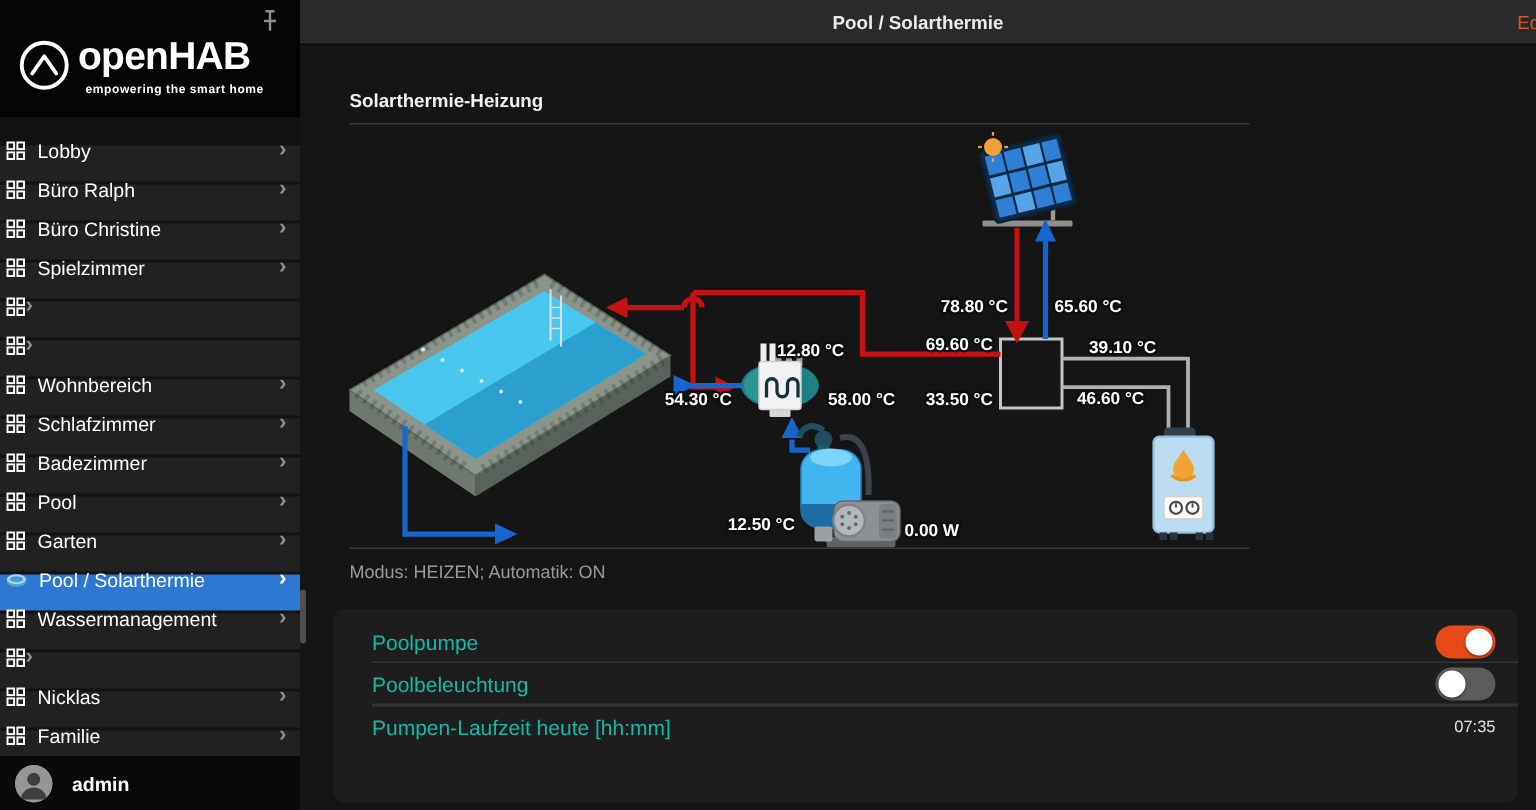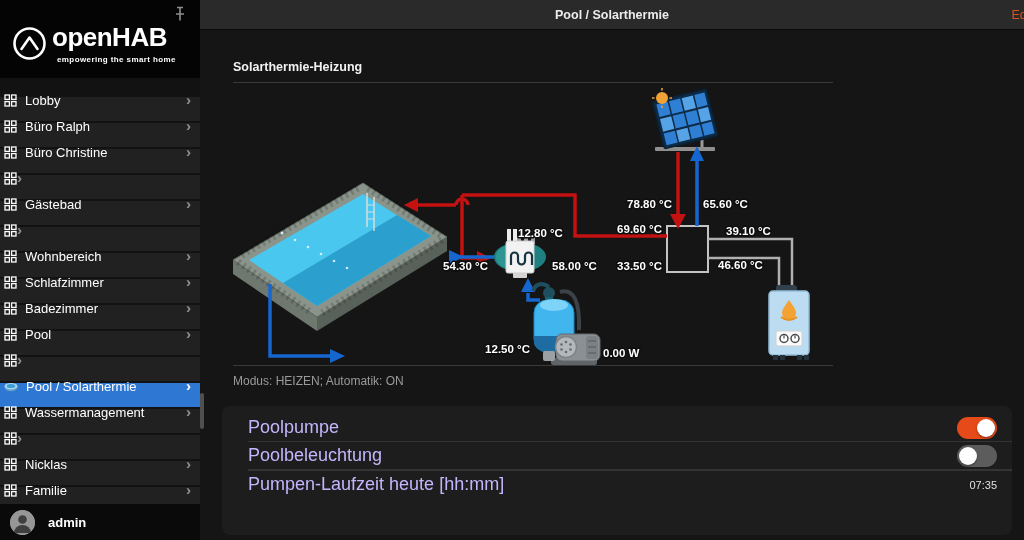--- a/index.html
+++ b/index.html
@@ -40,21 +40,21 @@
   .divider{position:absolute;left:33px;width:600px;height:1px;background:#3a3a3a}
   .d1{top:52px}
   .d2{top:335px}
   .status-line{position:absolute;left:33px;top:344px;font-size:12px;color:#9a9a9a}
   .scroll-thumb{position:absolute;left:0;top:363px;width:4px;height:36px;background:#4f4f4f;border-radius:2px;cursor:grab}
 
   
   .card{position:absolute;left:22px;top:376px;width:790px;height:129px;background:#1d1d1d;border-radius:8px;
         padding:8px 0;overflow:hidden}
   .row{height:27px;display:flex;align-items:center;padding:0 15px 0 26px}
-  .row-label{flex:1;font-size:18px;color:#c4b5fd;white-space:nowrap}
+  .row-label{flex:1;font-size:14px;color:#14b8a6;white-space:nowrap}
   .row-value{font-size:11px;color:#e0e0e0}
   .sep{height:1px;margin-left:26px;background:#343434}
   .toggle{position:relative;width:40px;height:22px;border-radius:11px;background:#5c5c5c;cursor:pointer;flex:none}
   .toggle .knob{position:absolute;top:2px;left:2px;width:18px;height:18px;border-radius:50%;background:#fff;
                 box-shadow:0 1px 2px rgba(0,0,0,.45)}
   .toggle[data-state="on"]{background:#e64a19}
   .toggle[data-state="on"] .knob{left:20px}
 
   
   svg.diagram text{font-family:"Liberation Sans",sans-serif;font-size:11.5px;font-weight:700;fill:#fff;
@@ -117,32 +117,32 @@
       </div>
       <div class="nav-item">
         <svg width="13" height="13" viewBox="0 0 13 13">
             <g fill="none" stroke="#fff" stroke-width="1.3">
               <rect x="1" y="1" width="4.4" height="4.4"></rect>
               <rect x="7.6" y="1" width="4.4" height="4.4"></rect>
               <rect x="1" y="7.6" width="4.4" height="4.4"></rect>
               <rect x="7.6" y="7.6" width="4.4" height="4.4"></rect>
             </g>
           </svg>
-          <span class="chev">›</span>
-      </div>
-      <div class="nav-item">
-        <svg width="13" height="13" viewBox="0 0 13 13">
-            <g fill="none" stroke="#fff" stroke-width="1.3">
-              <rect x="1" y="1" width="4.4" height="4.4"></rect>
-              <rect x="7.6" y="1" width="4.4" height="4.4"></rect>
-              <rect x="1" y="7.6" width="4.4" height="4.4"></rect>
-              <rect x="7.6" y="7.6" width="4.4" height="4.4"></rect>
-            </g>
-          </svg>
-        <span class="nav-label">Gästebad</span>
+        <span class="nav-label">Spielzimmer</span>
+          <span class="chev">›</span>
+      </div>
+      <div class="nav-item">
+        <svg width="13" height="13" viewBox="0 0 13 13">
+            <g fill="none" stroke="#fff" stroke-width="1.3">
+              <rect x="1" y="1" width="4.4" height="4.4"></rect>
+              <rect x="7.6" y="1" width="4.4" height="4.4"></rect>
+              <rect x="1" y="7.6" width="4.4" height="4.4"></rect>
+              <rect x="7.6" y="7.6" width="4.4" height="4.4"></rect>
+            </g>
+          </svg>
           <span class="chev">›</span>
       </div>
       <div class="nav-item">
         <svg width="13" height="13" viewBox="0 0 13 13">
             <g fill="none" stroke="#fff" stroke-width="1.3">
               <rect x="1" y="1" width="4.4" height="4.4"></rect>
               <rect x="7.6" y="1" width="4.4" height="4.4"></rect>
               <rect x="1" y="7.6" width="4.4" height="4.4"></rect>
               <rect x="7.6" y="7.6" width="4.4" height="4.4"></rect>
             </g>
@@ -199,20 +199,21 @@
       </div>
       <div class="nav-item">
         <svg width="13" height="13" viewBox="0 0 13 13">
             <g fill="none" stroke="#fff" stroke-width="1.3">
               <rect x="1" y="1" width="4.4" height="4.4"></rect>
               <rect x="7.6" y="1" width="4.4" height="4.4"></rect>
               <rect x="1" y="7.6" width="4.4" height="4.4"></rect>
               <rect x="7.6" y="7.6" width="4.4" height="4.4"></rect>
             </g>
           </svg>
+        <span class="nav-label">Garten</span>
           <span class="chev">›</span>
       </div>
       <div class="nav-item" data-selected="true">
         <svg width="14" height="13" viewBox="0 0 14 13">
           <ellipse cx="7" cy="7.6" rx="6.4" ry="3.6" fill="#5f9fc6"></ellipse>
           <ellipse cx="7" cy="6.2" rx="6.4" ry="3.3" fill="#a9d6ec"></ellipse>
           <ellipse cx="7" cy="6.1" rx="4.3" ry="2" fill="#3d9fd6"></ellipse>
         </svg>
         <span class="nav-label">Pool / Solarthermie</span>
           <span class="chev">›</span>

